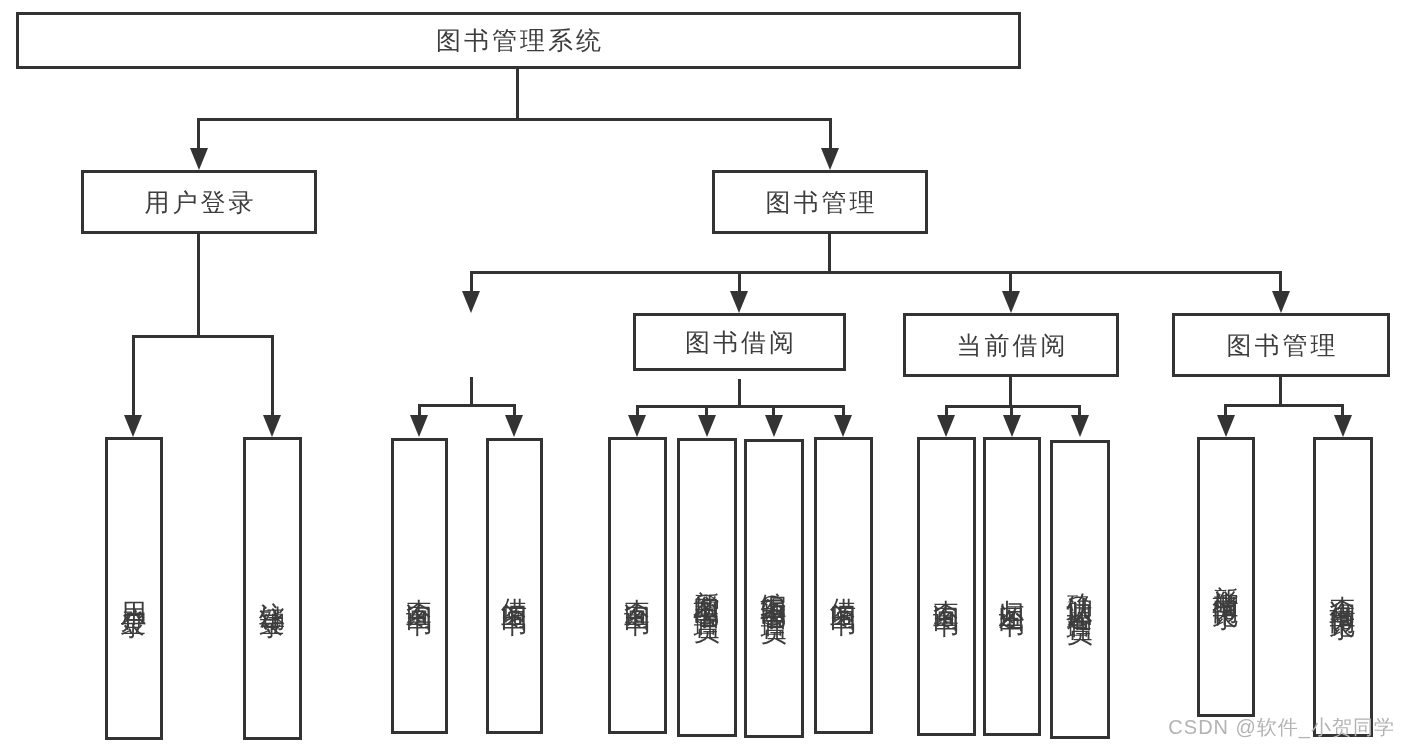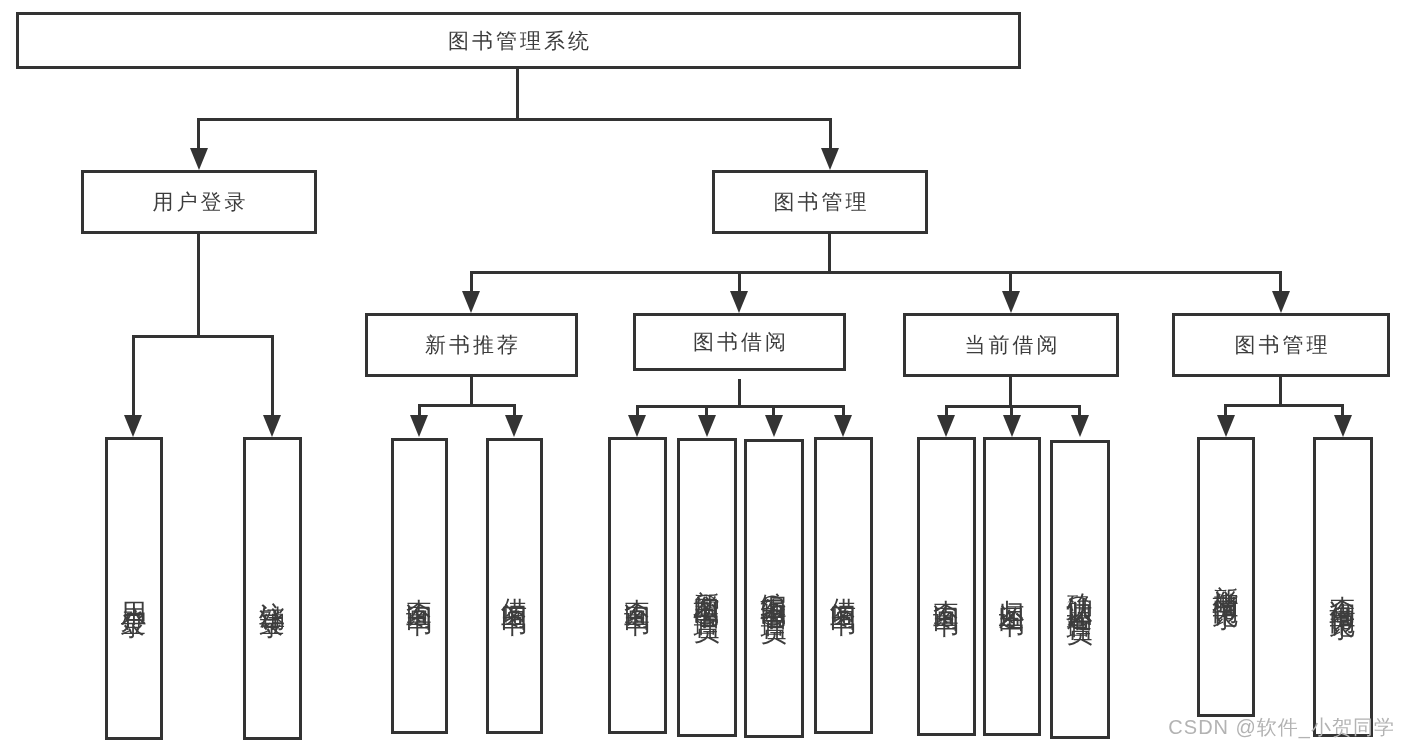--- a/index.html
+++ b/index.html
@@ -5,21 +5,21 @@
   html,body{margin:0;padding:0;background:#ffffff;}
   .stage{
     position:relative;width:1405px;height:747px;background:#ffffff;
     font-family:"Liberation Sans","DejaVu Sans",sans-serif;overflow:hidden;
   }
   .box{
     position:absolute;box-sizing:border-box;border:3px solid #333333;
     background:#ffffff;display:flex;align-items:center;justify-content:center;
     color:#3d3d3d;
   }
-  .hbox{font-size:21px;letter-spacing:3px;text-indent:3px;}
+  .hbox{font-size:25px;letter-spacing:3px;text-indent:3px;}
   .vbox .vtext{
     writing-mode:vertical-rl;text-orientation:mixed;
     font-size:26px;letter-spacing:4px;line-height:1;
   }
   .vl{position:absolute;width:3px;background:#333333;}
   .hl{position:absolute;height:3px;background:#333333;}
   .tri{
     position:absolute;width:0;height:0;
     border-left:9px solid transparent;border-right:9px solid transparent;
     border-top:22px solid #333333;
@@ -57,21 +57,20 @@
   <div class="hl" style="left:470px;top:271px;width:811px"></div>
   <div class="vl" style="left:470px;top:271px;height:22px"></div>
   <div class="tri" style="left:462px;top:291px"></div>
   <div class="vl" style="left:738px;top:271px;height:22px"></div>
   <div class="tri" style="left:730px;top:291px"></div>
   <div class="vl" style="left:1009px;top:271px;height:22px"></div>
   <div class="tri" style="left:1002px;top:291px"></div>
   <div class="vl" style="left:1279px;top:271px;height:22px"></div>
   <div class="tri" style="left:1272px;top:291px"></div>
 
-  <div class="box hbox" style="left:365px;top:313px;width:213px;height:64px">新书推荐</div>
   <div class="box hbox" style="left:633px;top:313px;width:213px;height:58px">图书借阅</div>
   <div class="box hbox" style="left:903px;top:313px;width:216px;height:64px">当前借阅</div>
   <div class="box hbox" style="left:1172px;top:313px;width:218px;height:64px">图书管理</div>
 
   <div class="vl" style="left:470px;top:377px;height:30px"></div>
   <div class="hl" style="left:418px;top:404px;width:98px"></div>
   <div class="vl" style="left:418px;top:404px;height:14px"></div>
   <div class="tri" style="left:410px;top:415px"></div>
   <div class="vl" style="left:513px;top:404px;height:14px"></div>
   <div class="tri" style="left:505px;top:415px"></div>

